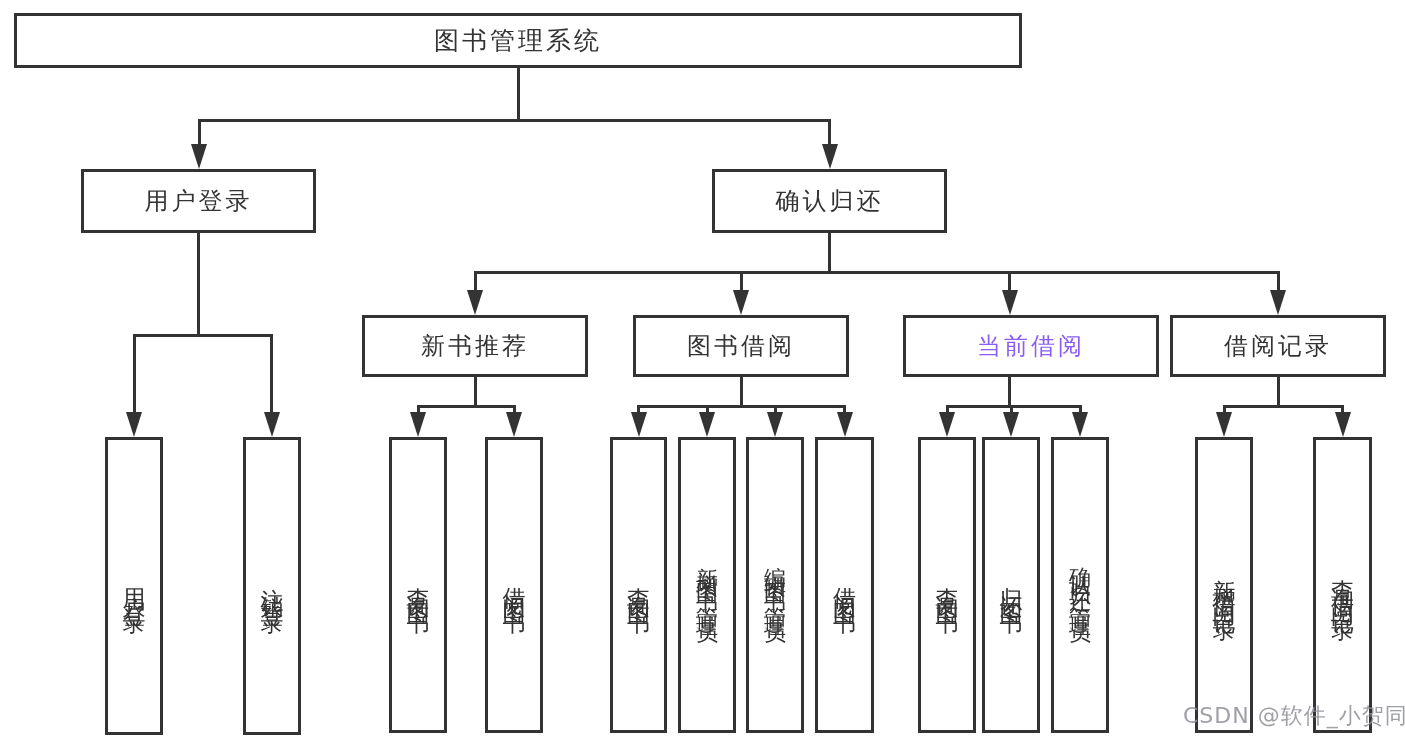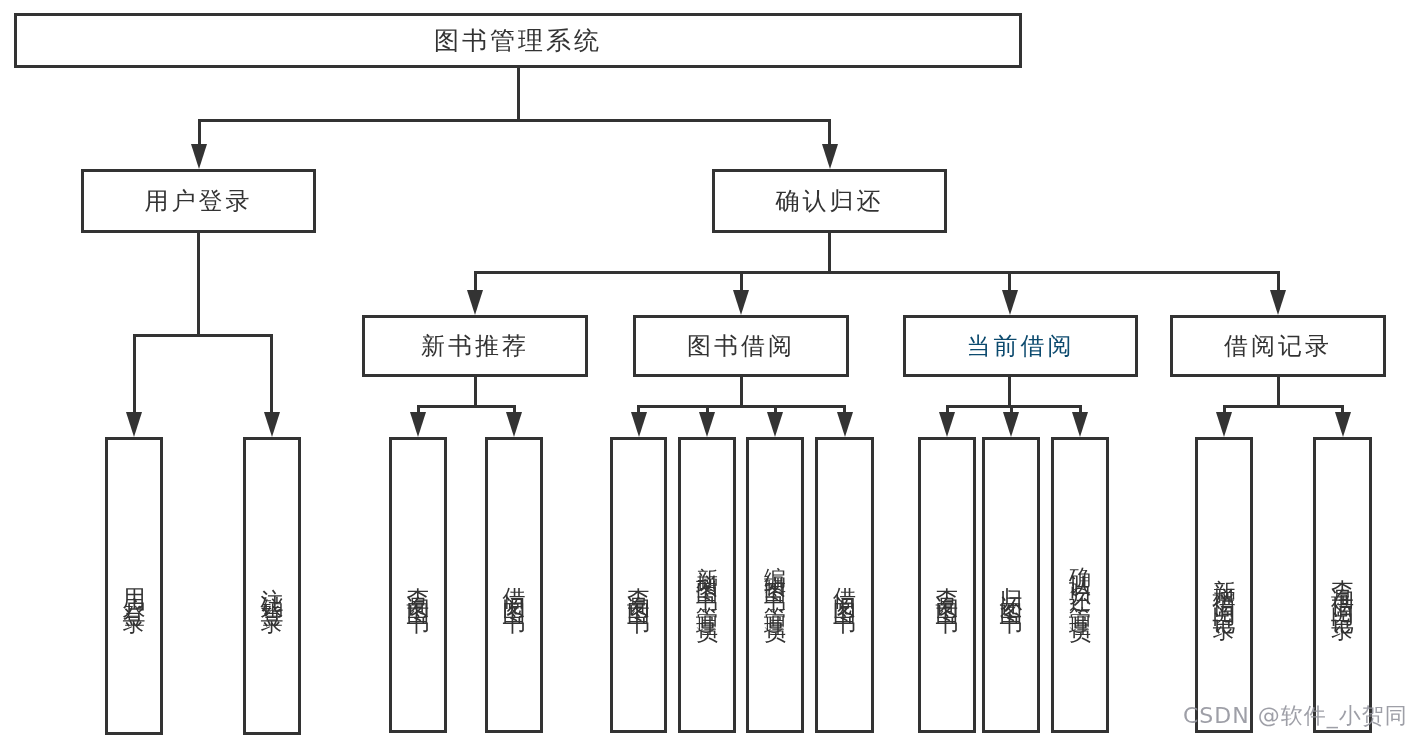--- a/index.html
+++ b/index.html
@@ -61,21 +61,21 @@
 </head>
 <body>
 
 <div id="stage">
   <div class="watermark">CSDN @软件_小贺同学</div>
 <div class="node node-h" style="left: 14px; top: 13px; width: 1008px; height: 55px; font-size: 25px; border-color: rgb(51, 51, 51); color: rgb(51, 51, 51); background: rgb(255, 255, 255);">图书管理系统</div>
     <div class="node node-h" style="left: 81px; top: 169px; width: 235px; height: 64px; font-size: 24px; border-color: rgb(51, 51, 51); color: rgb(51, 51, 51); background: rgb(255, 255, 255);">用户登录</div>
     <div class="node node-h" style="left: 712px; top: 169px; width: 235px; height: 64px; font-size: 24px; border-color: rgb(51, 51, 51); color: rgb(51, 51, 51); background: rgb(255, 255, 255);">确认归还</div>
     <div class="node node-h" style="left: 633px; top: 315px; width: 216px; height: 62px; font-size: 24px; border-color: rgb(51, 51, 51); color: rgb(51, 51, 51); background: rgb(255, 255, 255);">图书借阅</div>
     <div class="node node-h" style="left: 362px; top: 315px; width: 226px; height: 62px; font-size: 24px; border-color: rgb(51, 51, 51); color: rgb(51, 51, 51); background: rgb(255, 255, 255);">新书推荐</div>
-    <div class="node node-h" style="left: 903px; top: 315px; width: 235px; height: 62px; font-size: 24px; border-color: rgb(51, 51, 51); color: #0c4a6e; background: rgb(255, 255, 255);">当前借阅</div>
+    <div class="node node-h" style="left: 903px; top: 315px; width: 256px; height: 62px; font-size: 24px; border-color: rgb(51, 51, 51); color: #8b5cf6; background: rgb(255, 255, 255);">当前借阅</div>
     <div class="node node-h" style="left: 1170px; top: 315px; width: 216px; height: 62px; font-size: 24px; border-color: rgb(51, 51, 51); color: rgb(51, 51, 51); background: rgb(255, 255, 255);">借阅记录</div>
     <div class="node node-v" style="left: 105px; top: 437px; width: 58px; height: 298px; font-size: 23px; border-color: rgb(51, 51, 51); color: rgb(51, 51, 51); background: rgb(255, 255, 255);">用户登录</div>
     <div class="node node-v" style="left: 243px; top: 437px; width: 58px; height: 298px; font-size: 23px; border-color: rgb(51, 51, 51); color: rgb(51, 51, 51); background: rgb(255, 255, 255);">注销登录</div>
     <div class="node node-v" style="left: 389px; top: 437px; width: 58px; height: 296px; font-size: 23px; border-color: rgb(51, 51, 51); color: rgb(51, 51, 51); background: rgb(255, 255, 255);">查询图书</div>
     <div class="node node-v" style="left: 485px; top: 437px; width: 58px; height: 296px; font-size: 23px; border-color: rgb(51, 51, 51); color: rgb(51, 51, 51); background: rgb(255, 255, 255);">借阅图书</div>
     <div class="node node-v" style="left: 610px; top: 437px; width: 57px; height: 296px; font-size: 23px; border-color: rgb(51, 51, 51); color: rgb(51, 51, 51); background: rgb(255, 255, 255);">查询图书</div>
     <div class="node node-v" style="left: 678px; top: 437px; width: 58px; height: 296px; font-size: 22px; border-color: rgb(51, 51, 51); color: rgb(51, 51, 51); background: rgb(255, 255, 255);">新增图书（管理员）</div>
     <div class="node node-v" style="left: 746px; top: 437px; width: 58px; height: 296px; font-size: 22px; border-color: rgb(51, 51, 51); color: rgb(51, 51, 51); background: rgb(255, 255, 255);">编辑图书（管理员）</div>
     <div class="node node-v" style="left: 815px; top: 437px; width: 59px; height: 296px; font-size: 23px; border-color: rgb(51, 51, 51); color: rgb(51, 51, 51); background: rgb(255, 255, 255);">借阅图书</div>
     <div class="node node-v" style="left: 918px; top: 437px; width: 58px; height: 296px; font-size: 23px; border-color: rgb(51, 51, 51); color: rgb(51, 51, 51); background: rgb(255, 255, 255);">查询图书</div>

